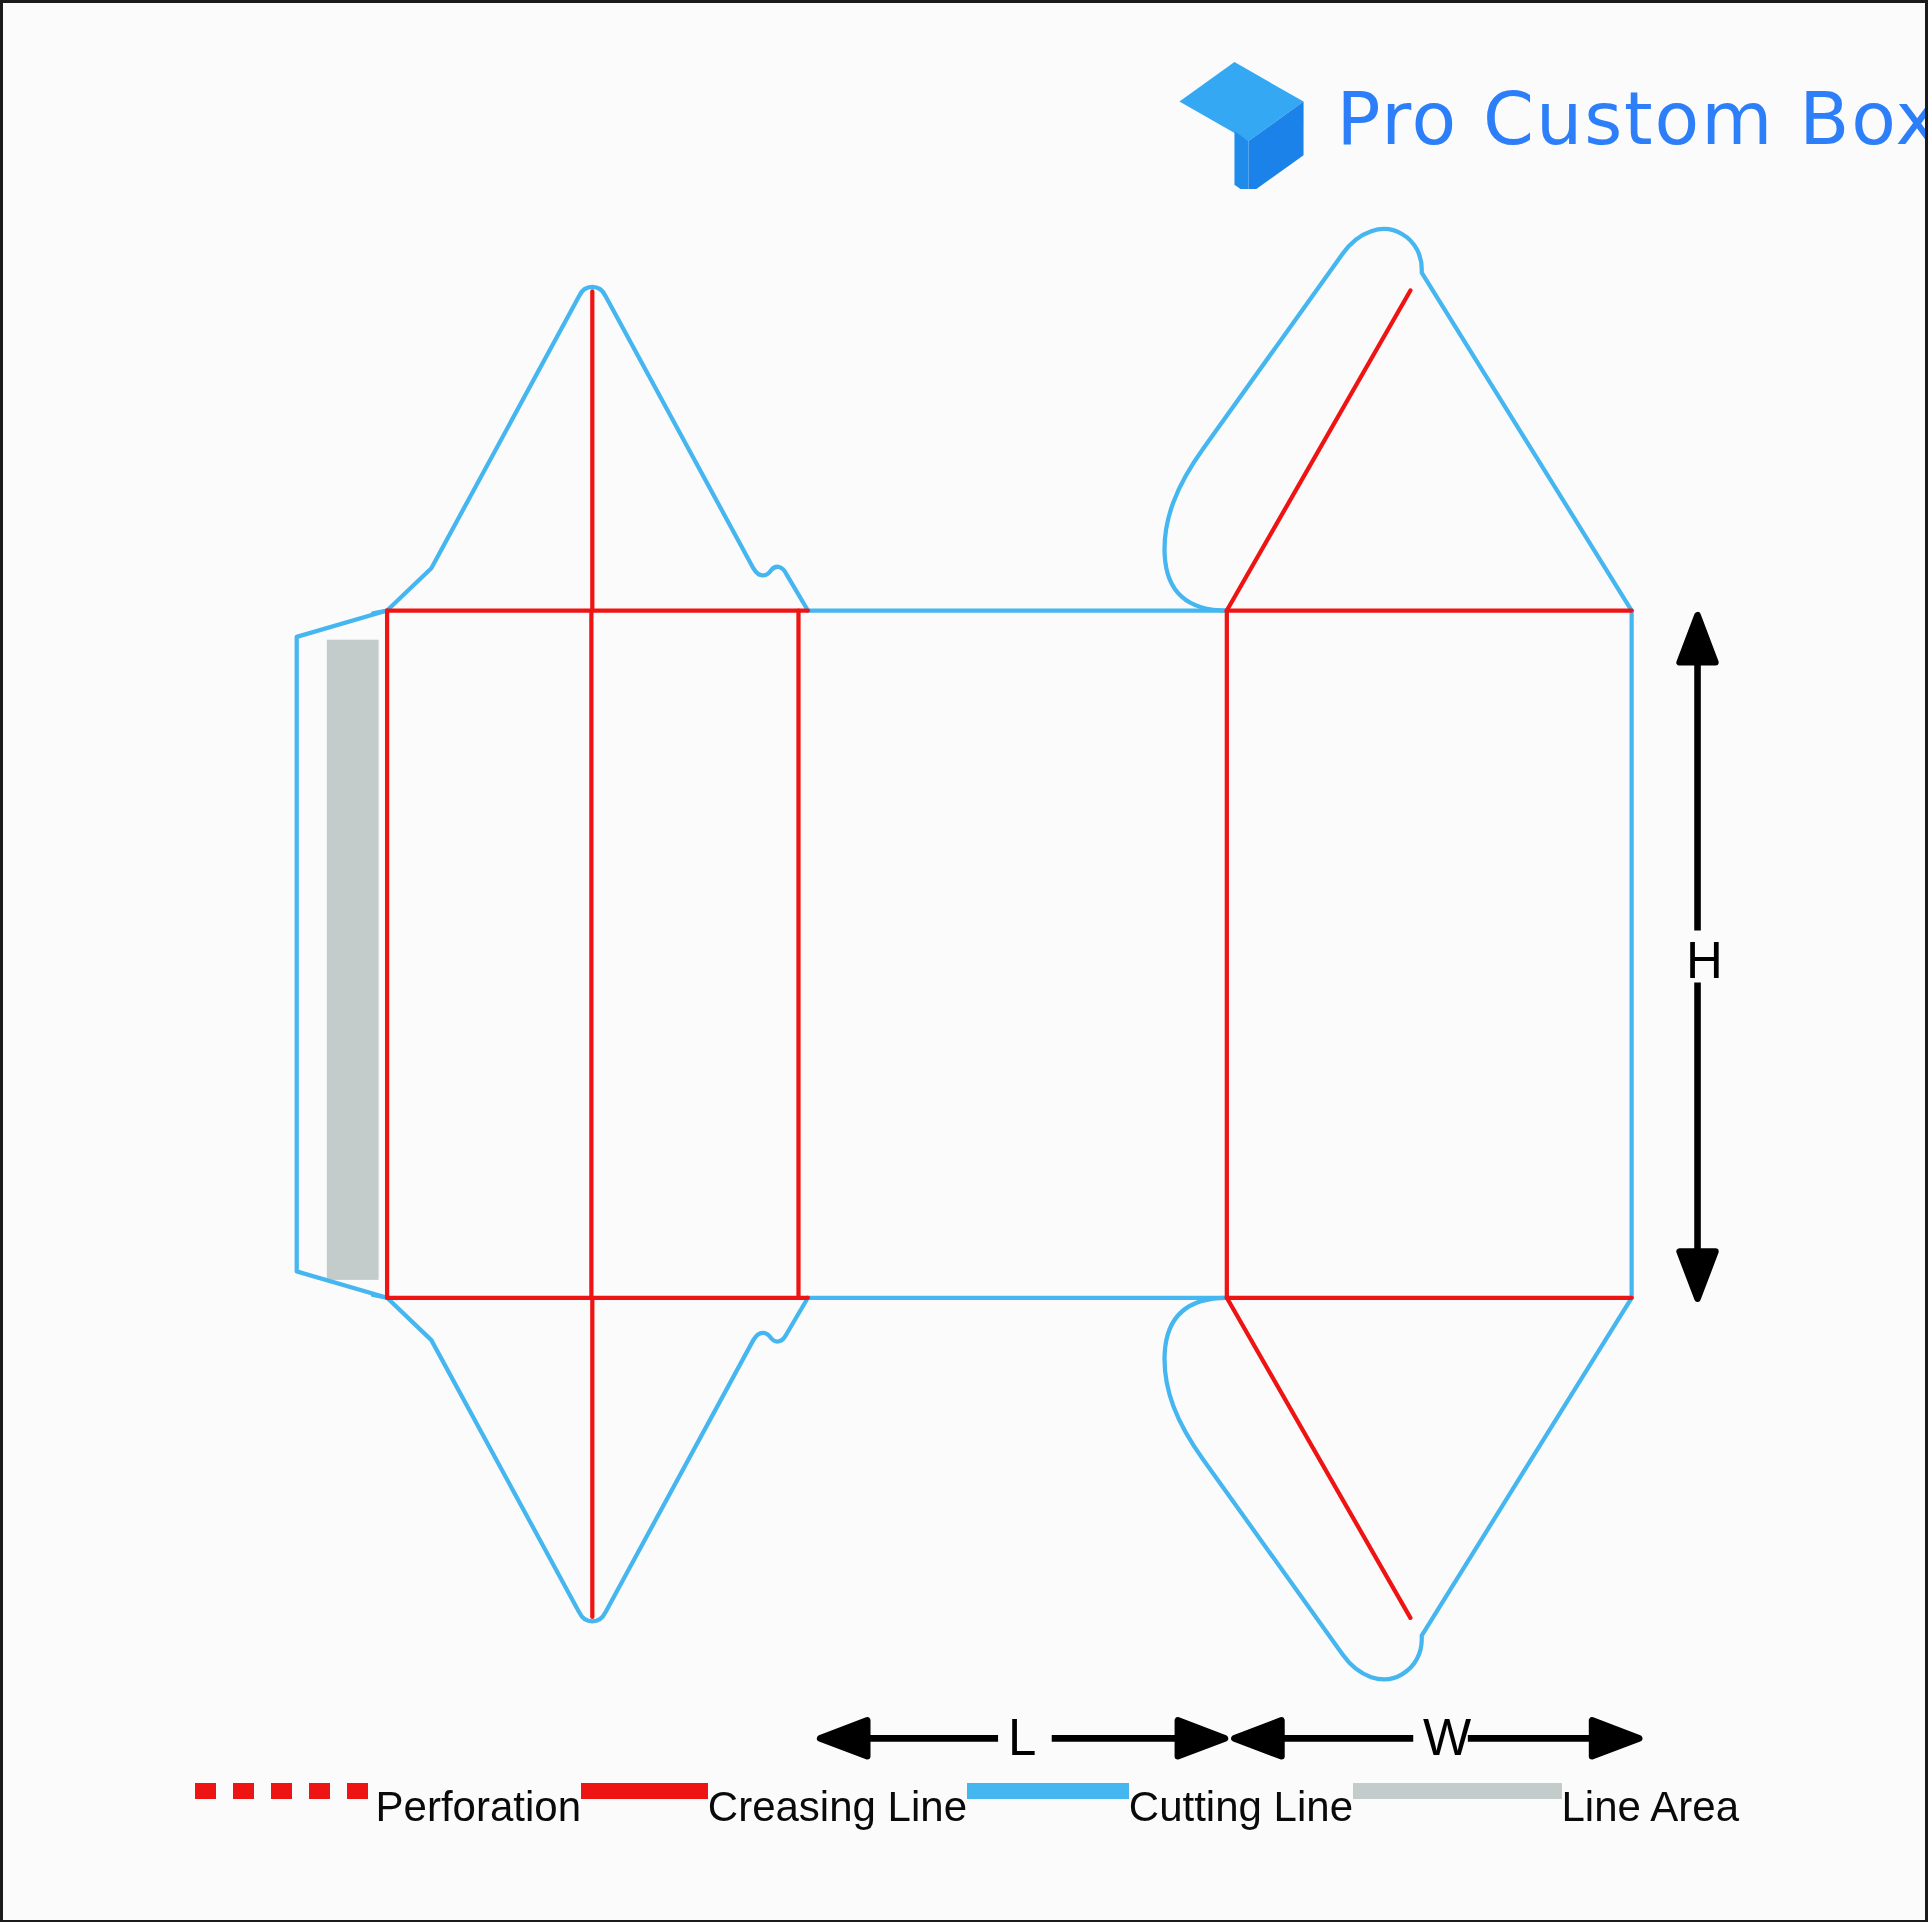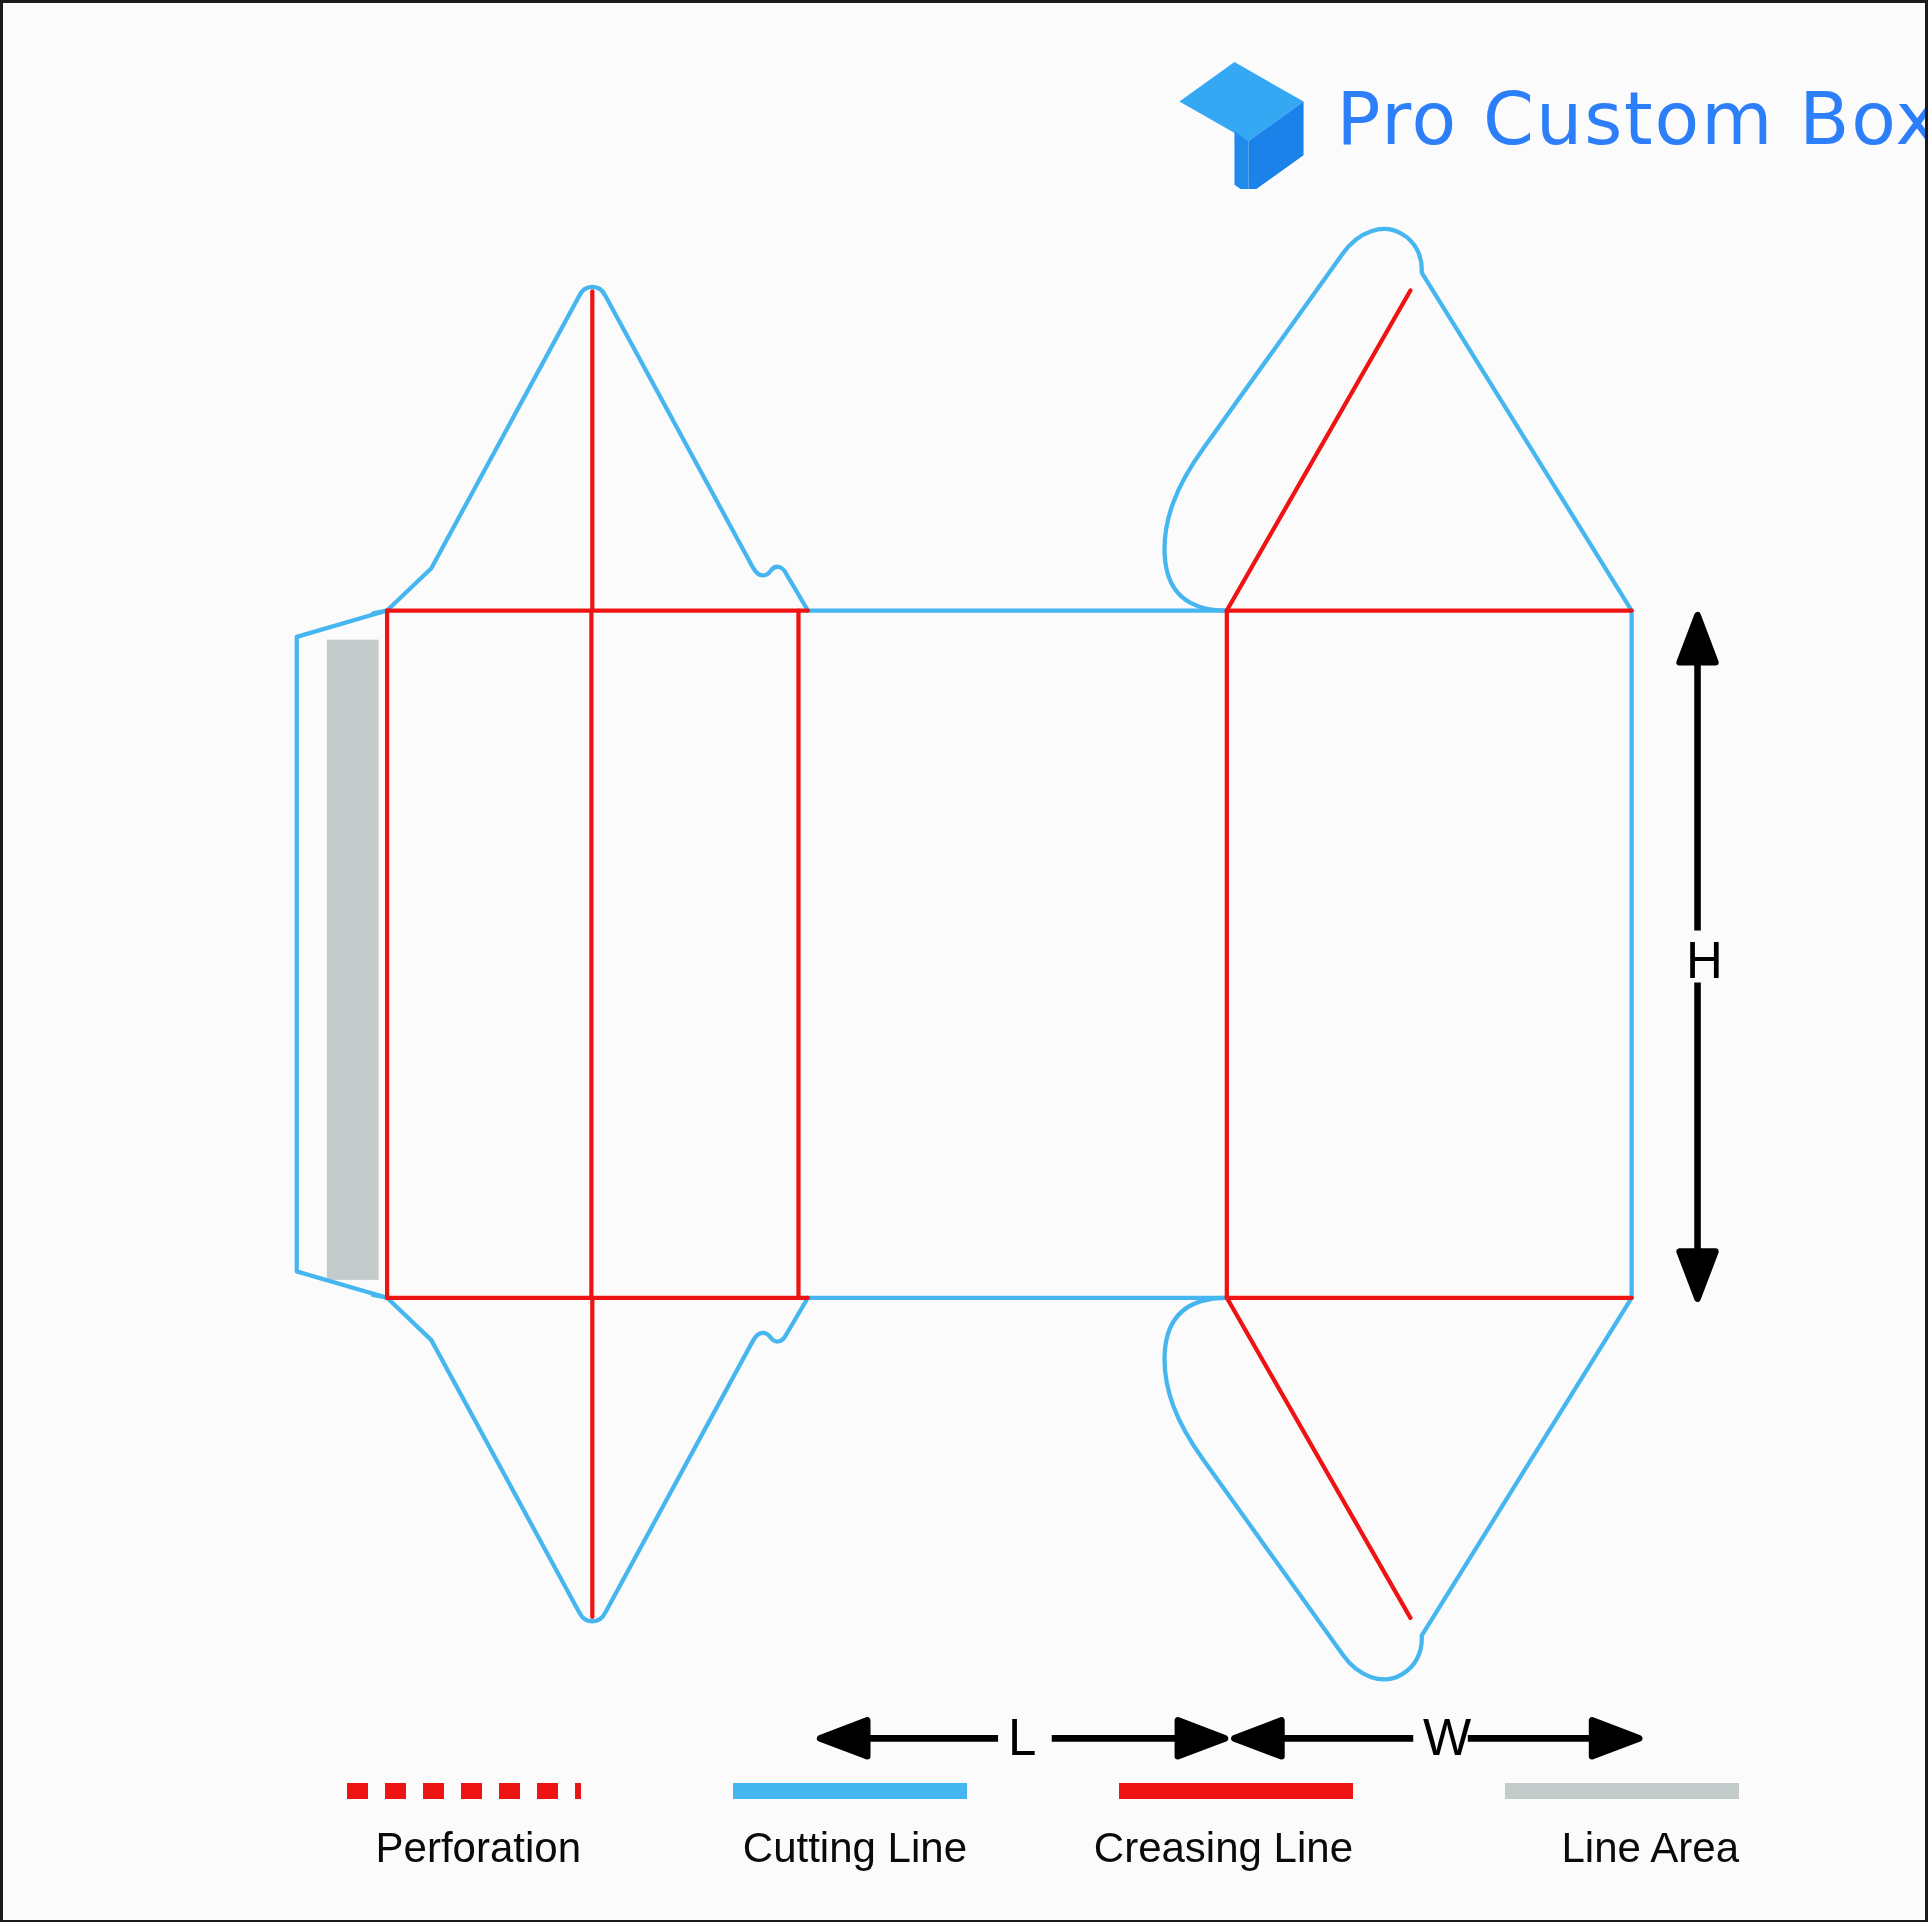--- a/index.html
+++ b/index.html
@@ -56,22 +56,22 @@
     left: 0;
     top: 1780px;
     width: 1928px;
     display: flex;
     justify-content: center;
     align-items: flex-start;
   }
   .legend-item {
     width: 386px;
     display: flex;
-    flex-direction: column;
-    align-items: flex-end;
+    flex-direction: row;
+    align-items: flex-start;
   }
   .legend-swatch {
     width: 234px;
     height: 16px;
     margin-bottom: 24.5px;
   }
   .legend-swatch.dashed {
     background-image: linear-gradient(
         to right,
         currentColor 0, currentColor 21px,
@@ -224,29 +224,29 @@
   </div>
 
   <div id="legend">
 
     <div class="legend-item">
       <div class="legend-swatch dashed" style="color:#ef1414"></div>
       <div class="legend-label">Perforation</div>
     </div>
 
     <div class="legend-item">
+      <div class="legend-swatch solid" style="color:#ef1414"></div>
+      <div class="legend-label">Creasing Line</div>
+    </div>
+
+    <div class="legend-item">
       <div class="legend-swatch solid" style="color:#45b6ef"></div>
       <div class="legend-label">Cutting Line</div>
     </div>
 
     <div class="legend-item">
-      <div class="legend-swatch solid" style="color:#ef1414"></div>
-      <div class="legend-label">Creasing Line</div>
-    </div>
-
-    <div class="legend-item">
       <div class="legend-swatch solid" style="color:#c3cccb"></div>
       <div class="legend-label">Line Area</div>
     </div>
   </div>
 
 </div>
 
 
 </body></html>

